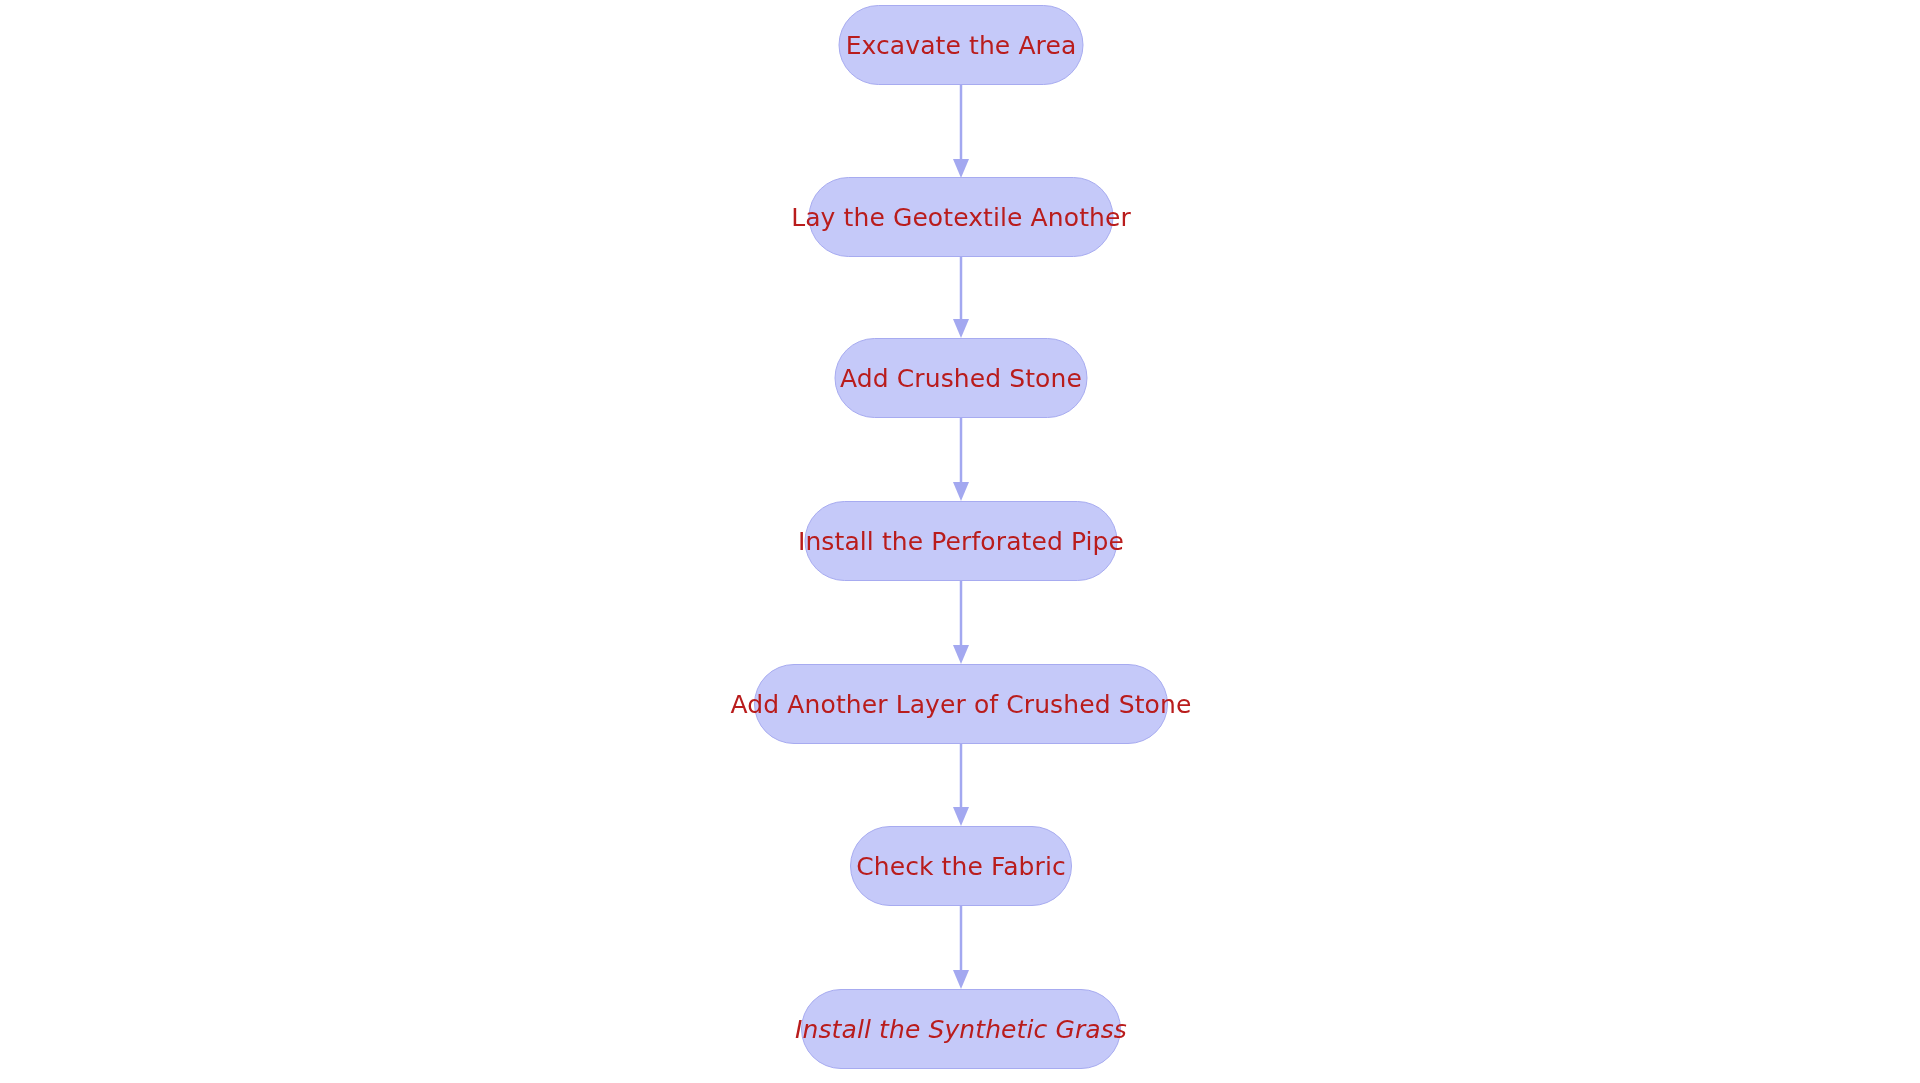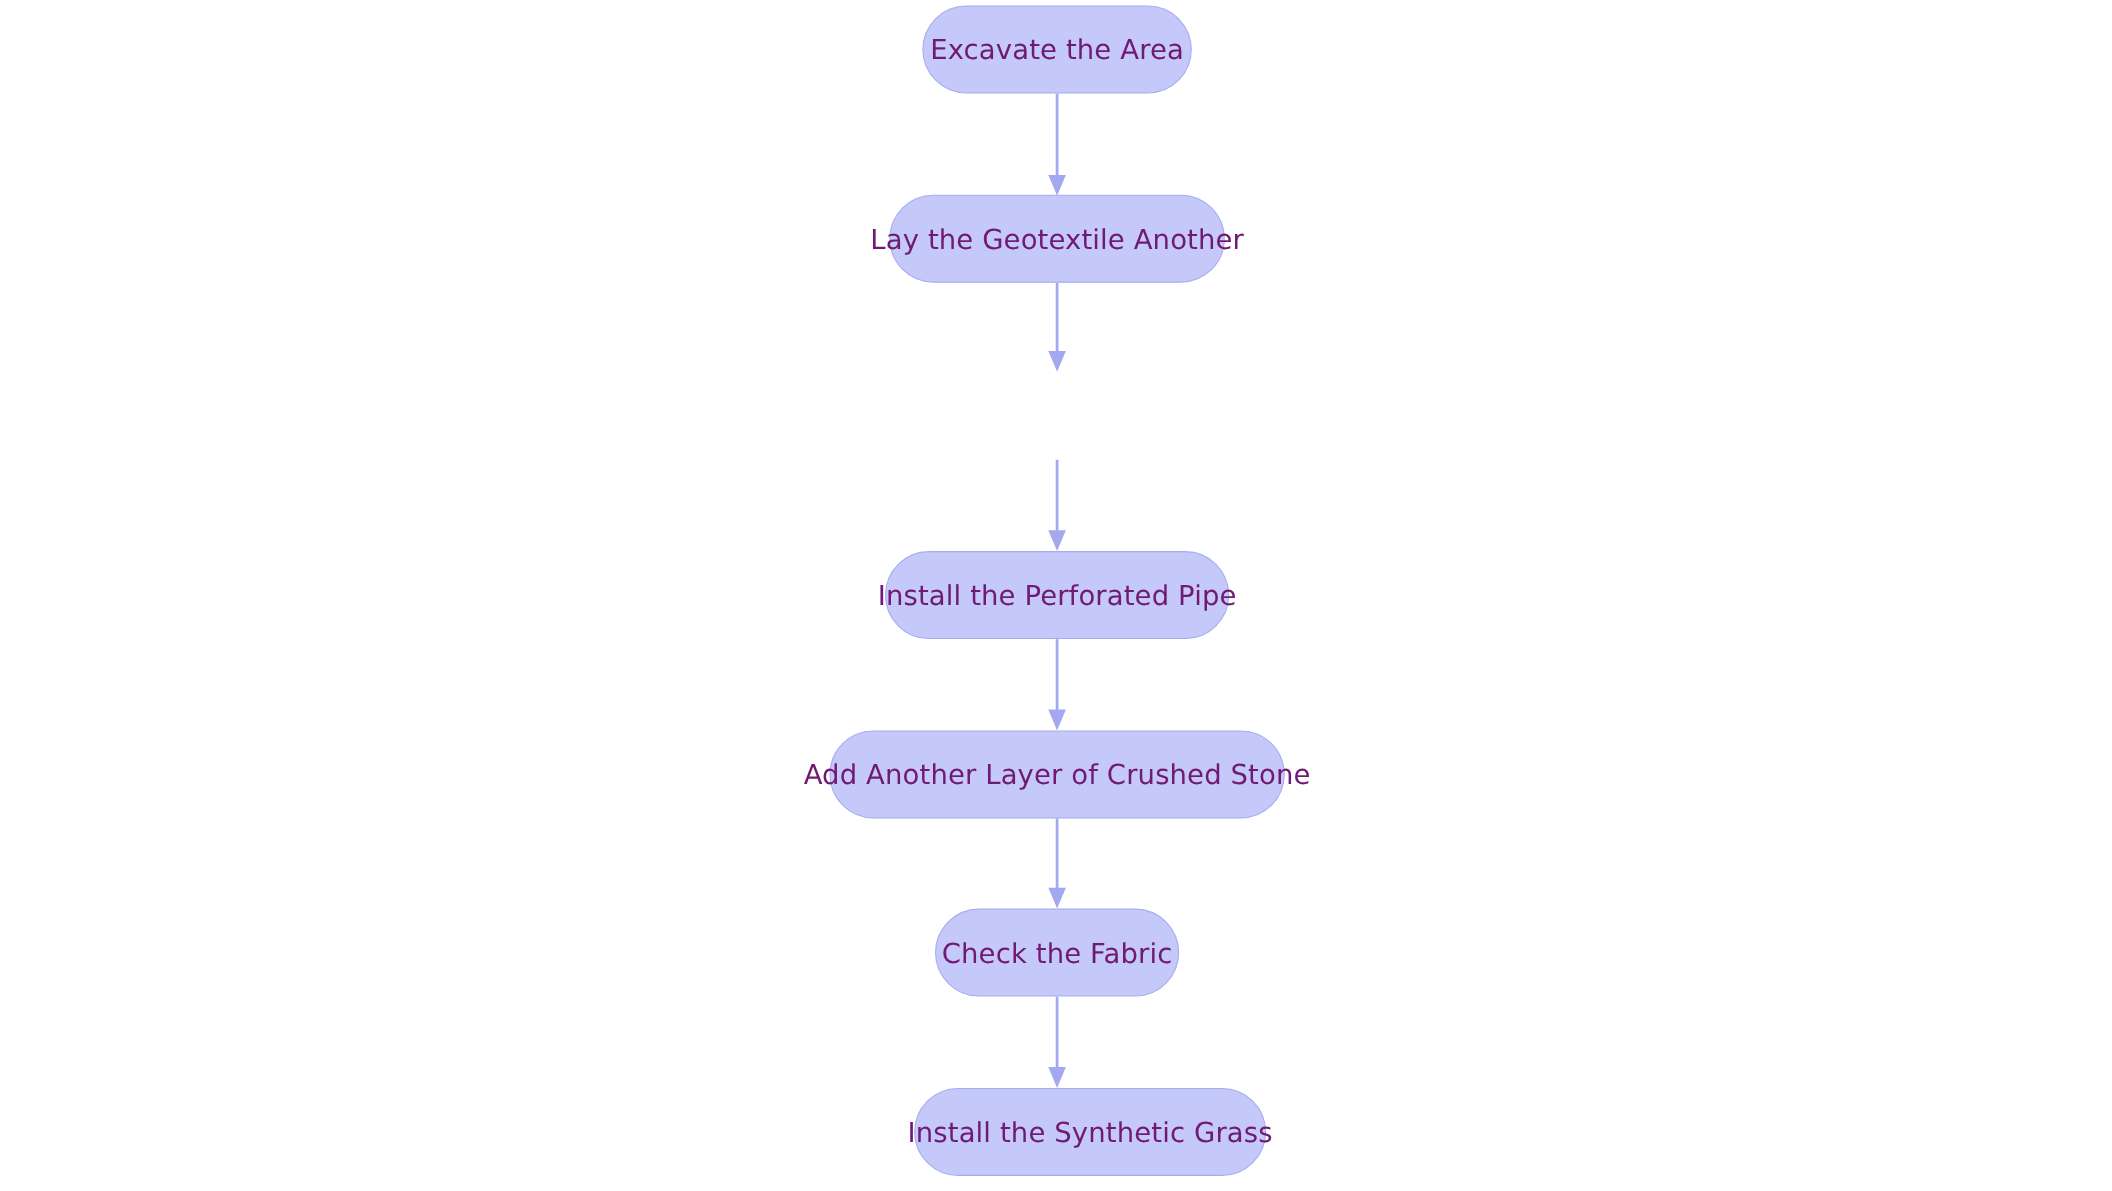--- a/index.html
+++ b/index.html
@@ -28,21 +28,21 @@
     border-radius: 40px;
     background: #c5c9f9;
     border: 1.5px solid #a7abf0;
     display: flex;
     align-items: center;
     justify-content: center;
     transform: translateX(-50%);
   }
 
   .flow-node-label {
-    color: #701a75;
+    color: #b91c1c;
     font-family: "DejaVu Sans", sans-serif;
     font-size: 25px;
     font-weight: 400;
     letter-spacing: 0.1px;
     white-space: nowrap;
     line-height: 1;
     user-select: none;
   }
 
   .flow-connector {
@@ -104,30 +104,33 @@
   </div>
 
   <div class="flow-node" style="left:961px; top:5px; width:245px;">
     <span class="flow-node-label">Excavate the Area</span>
   </div>
 
   <div class="flow-node" style="left:961px; top:177px; width:305px;">
     <span class="flow-node-label">Lay the Geotextile Another</span>
   </div>
 
+  <div class="flow-node" style="left:961px; top:338px; width:253px;">
+    <span class="flow-node-label">Add Crushed Stone</span>
+  </div>
 
   <div class="flow-node" style="left:961px; top:501px; width:313px;">
     <span class="flow-node-label">Install the Perforated Pipe</span>
   </div>
 
   <div class="flow-node" style="left:961px; top:664px; width:414px;">
     <span class="flow-node-label">Add Another Layer of Crushed Stone</span>
   </div>
 
   <div class="flow-node" style="left:961px; top:826px; width:222px;">
     <span class="flow-node-label">Check the Fabric</span>
   </div>
 
-  <div class="flow-node" style="left:991px; top:989px; width:320px;">
+  <div class="flow-node" style="left:961px; top:989px; width:320px;font-style:italic;">
     <span class="flow-node-label">Install the Synthetic Grass</span>
   </div>
 
 </div>
 
 </body></html>

